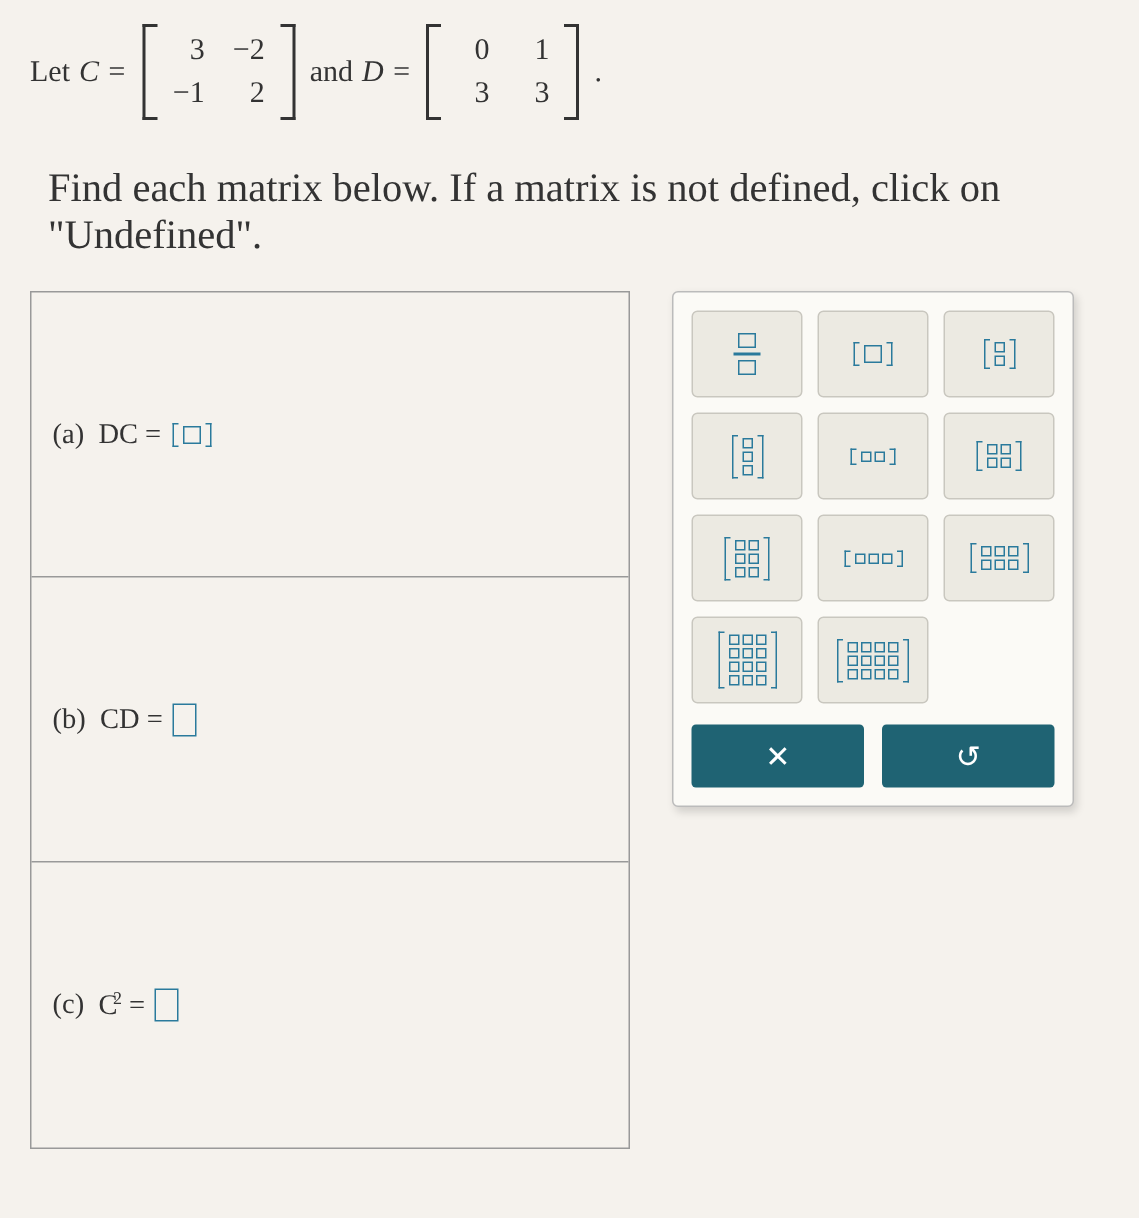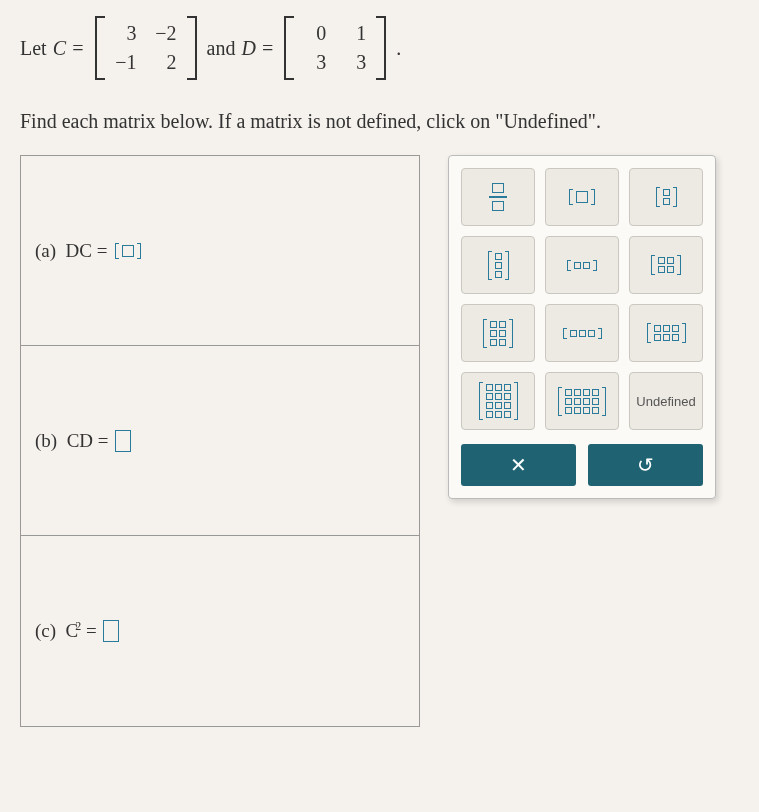--- a/index.html
+++ b/index.html
@@ -27,21 +27,21 @@
   .bracket-r { border-left: none; }
   .matrix-body {
     display: grid;
     grid-template-columns: repeat(2, auto);
     gap: 6px 18px;
     padding: 6px 10px;
     font-size: 20px;
     text-align: center;
   }
   .matrix-body span { min-width: 22px; text-align: right; }
-  .instruction { font-size: 20px; margin: 18px 0 22px 0; }
+  .instruction { font-size: 27px; margin: 18px 0 22px 12px; }
   .content-row { display: flex; gap: 28px; align-items: flex-start; }
   .answer-table {
     border: 1px solid #999;
     width: 400px;
   }
   .answer-cell {
     border-bottom: 1px solid #999;
     height: 190px;
     padding: 0 14px;
     display: flex;
@@ -316,21 +316,20 @@
               <span></span>
               <span></span>
               <span></span>
               <span></span>
               <span></span>
               <span></span>
             </span>
             <span class="br"></span>
           </span>
       </button>
-      <button class="pbtn text">Undefined</button>
     </div>
     <div class="action-row">
       <button class="abtn">
         <span>✕</span>
       </button>
       <button class="abtn">
         <span>↺</span>
       </button>
     </div>
   </div>

